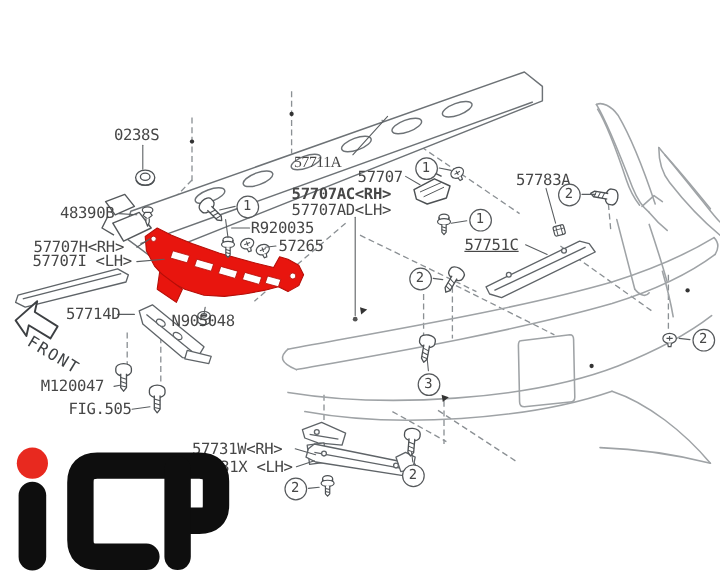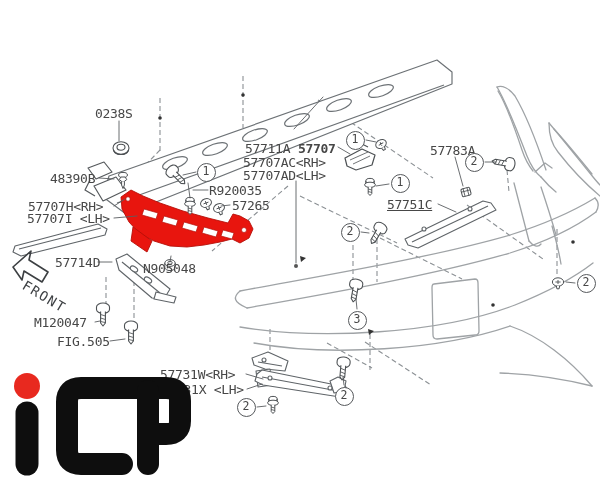--- a/index.html
+++ b/index.html
@@ -233,23 +233,23 @@
       <path d="M344,385 L343,377"></path>
     </g>
 
     <g stroke="#3d4043" stroke-width="1.6" fill="#ffffff" stroke-linejoin="round">
       <path d="M13,267 L31,251 L29,260 L48,272 L42,282 L24,271 L22,280 Z"></path>
     </g>
   </svg>
 
   <div id="overlay">
       <div class="plabel" style="left: 95px; top: 107px;">0238S</div>
-      <div class="plabel" style="left: 245px; top: 142px;">57711A</div>
-      <div class="plabel" style="left: 298px; top: 142px; font-weight: bold;">57707</div>
-      <div class="plabel" style="left: 243px; top: 156px;">57707AC&lt;RH&gt;</div>
+      <div class="plabel" style="left: 245px; top: 128px; font-family: Liberation Serif, serif;">57711A</div>
+      <div class="plabel" style="left: 298px; top: 142px;">57707</div>
+      <div class="plabel" style="left: 243px; top: 156px; font-weight: bold;">57707AC&lt;RH&gt;</div>
       <div class="plabel" style="left: 243px; top: 169px;">57707AD&lt;LH&gt;</div>
       <div class="plabel" style="left: 430px; top: 144px;">57783A</div>
       <div class="plabel" style="left: 50px; top: 172px;">48390B</div>
       <div class="plabel" style="left: 209px; top: 184px;">R920035</div>
       <div class="plabel" style="left: 232px; top: 199px;">57265</div>
       <div class="plabel" style="left: 28px; top: 200px;">57707H&lt;RH&gt;</div>
       <div class="plabel" style="left: 27px; top: 212px;">57707I &lt;LH&gt;</div>
       <div class="plabel" style="left: 387px; top: 198px; text-decoration: underline;">57751C</div>
       <div class="plabel" style="left: 143px; top: 262px;">N905048</div>
       <div class="plabel" style="left: 55px; top: 256px;">57714D</div>

